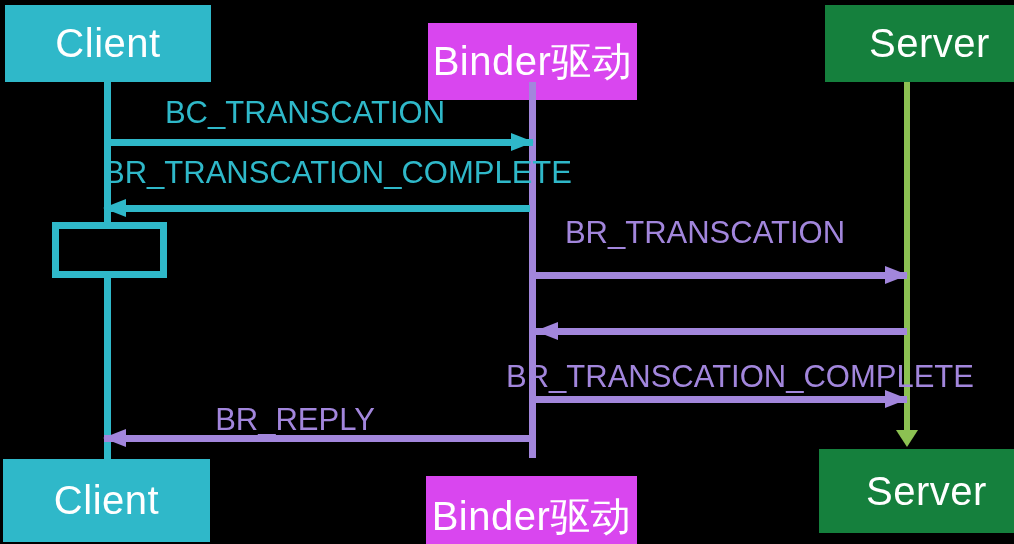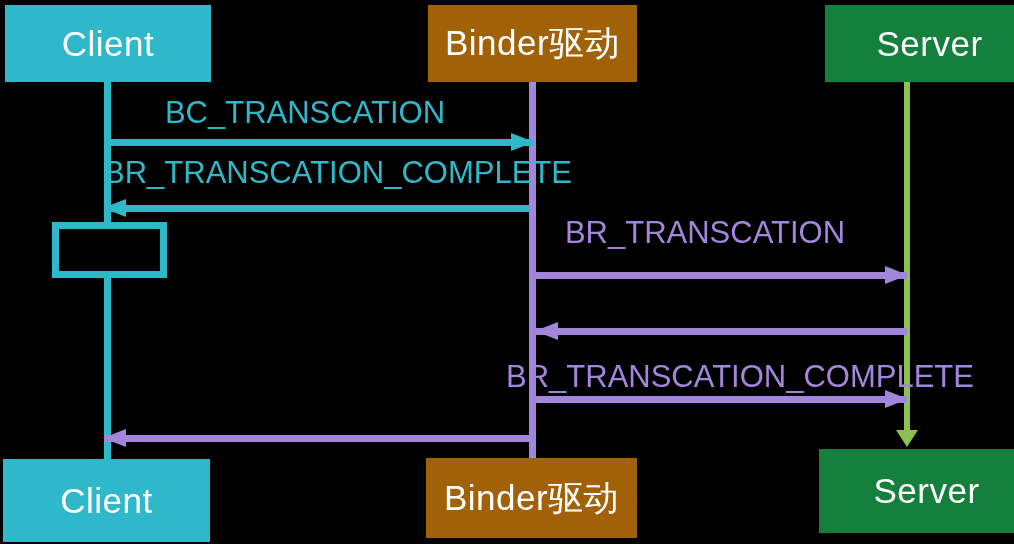--- a/index.html
+++ b/index.html
@@ -4,24 +4,24 @@
 <style>
   html,body{margin:0;padding:0;background:#000;}
   .stage{
     position:relative;width:1014px;height:544px;background:#000000;
     font-family:"Liberation Sans","DejaVu Sans",sans-serif;
     overflow:hidden;
   }
   
   .actor{
     position:absolute;display:flex;align-items:center;justify-content:center;
-    color:#ffffff;font-size:35px;letter-spacing:0.5px;
+    color:#ffffff;font-size:40px;letter-spacing:0.5px;
   }
   .actor.teal{background:#2FB8C9;}
-  .actor.purple{background:#a16207;}
+  .actor.purple{background:#d946ef;margin-top:18px;}
   .actor.green{background:#15803d;margin-left:20px;}
   
   .lifeline{position:absolute;}
   .lifeline.teal{background:#2FB8C9;}
   .lifeline.purple{background:#A286DC;}
   .lifeline.green{background:#8CC152;}
   
   .down-head{
     position:absolute;width:0;height:0;
     border-left:11px solid transparent;border-right:11px solid transparent;
@@ -97,20 +97,21 @@
     <div class="shaft"></div>
     <div class="head"></div>
   </div>
 
   <div class="msg-label purple" style="left:506px;top:360px;width:430px">BR_TRANSCATION_COMPLETE</div>
   <div class="arrow purple right" style="left:536px;top:390px;width:371px">
     <div class="shaft"></div>
     <div class="head"></div>
   </div>
 
+  <div class="msg-label purple" style="left:82px;top:403px;width:426px">BR_REPLY</div>
   <div class="arrow purple left" style="left:104px;top:429px;width:429px">
     <div class="shaft"></div>
     <div class="head"></div>
   </div>
 
   <div class="actor teal" style="left:3px;top:459px;width:207px;height:83px">
     <span>Client</span>
   </div>
   <div class="actor purple" style="left:426px;top:458px;width:211px;height:80px">
     <span>Binder驱动</span>

